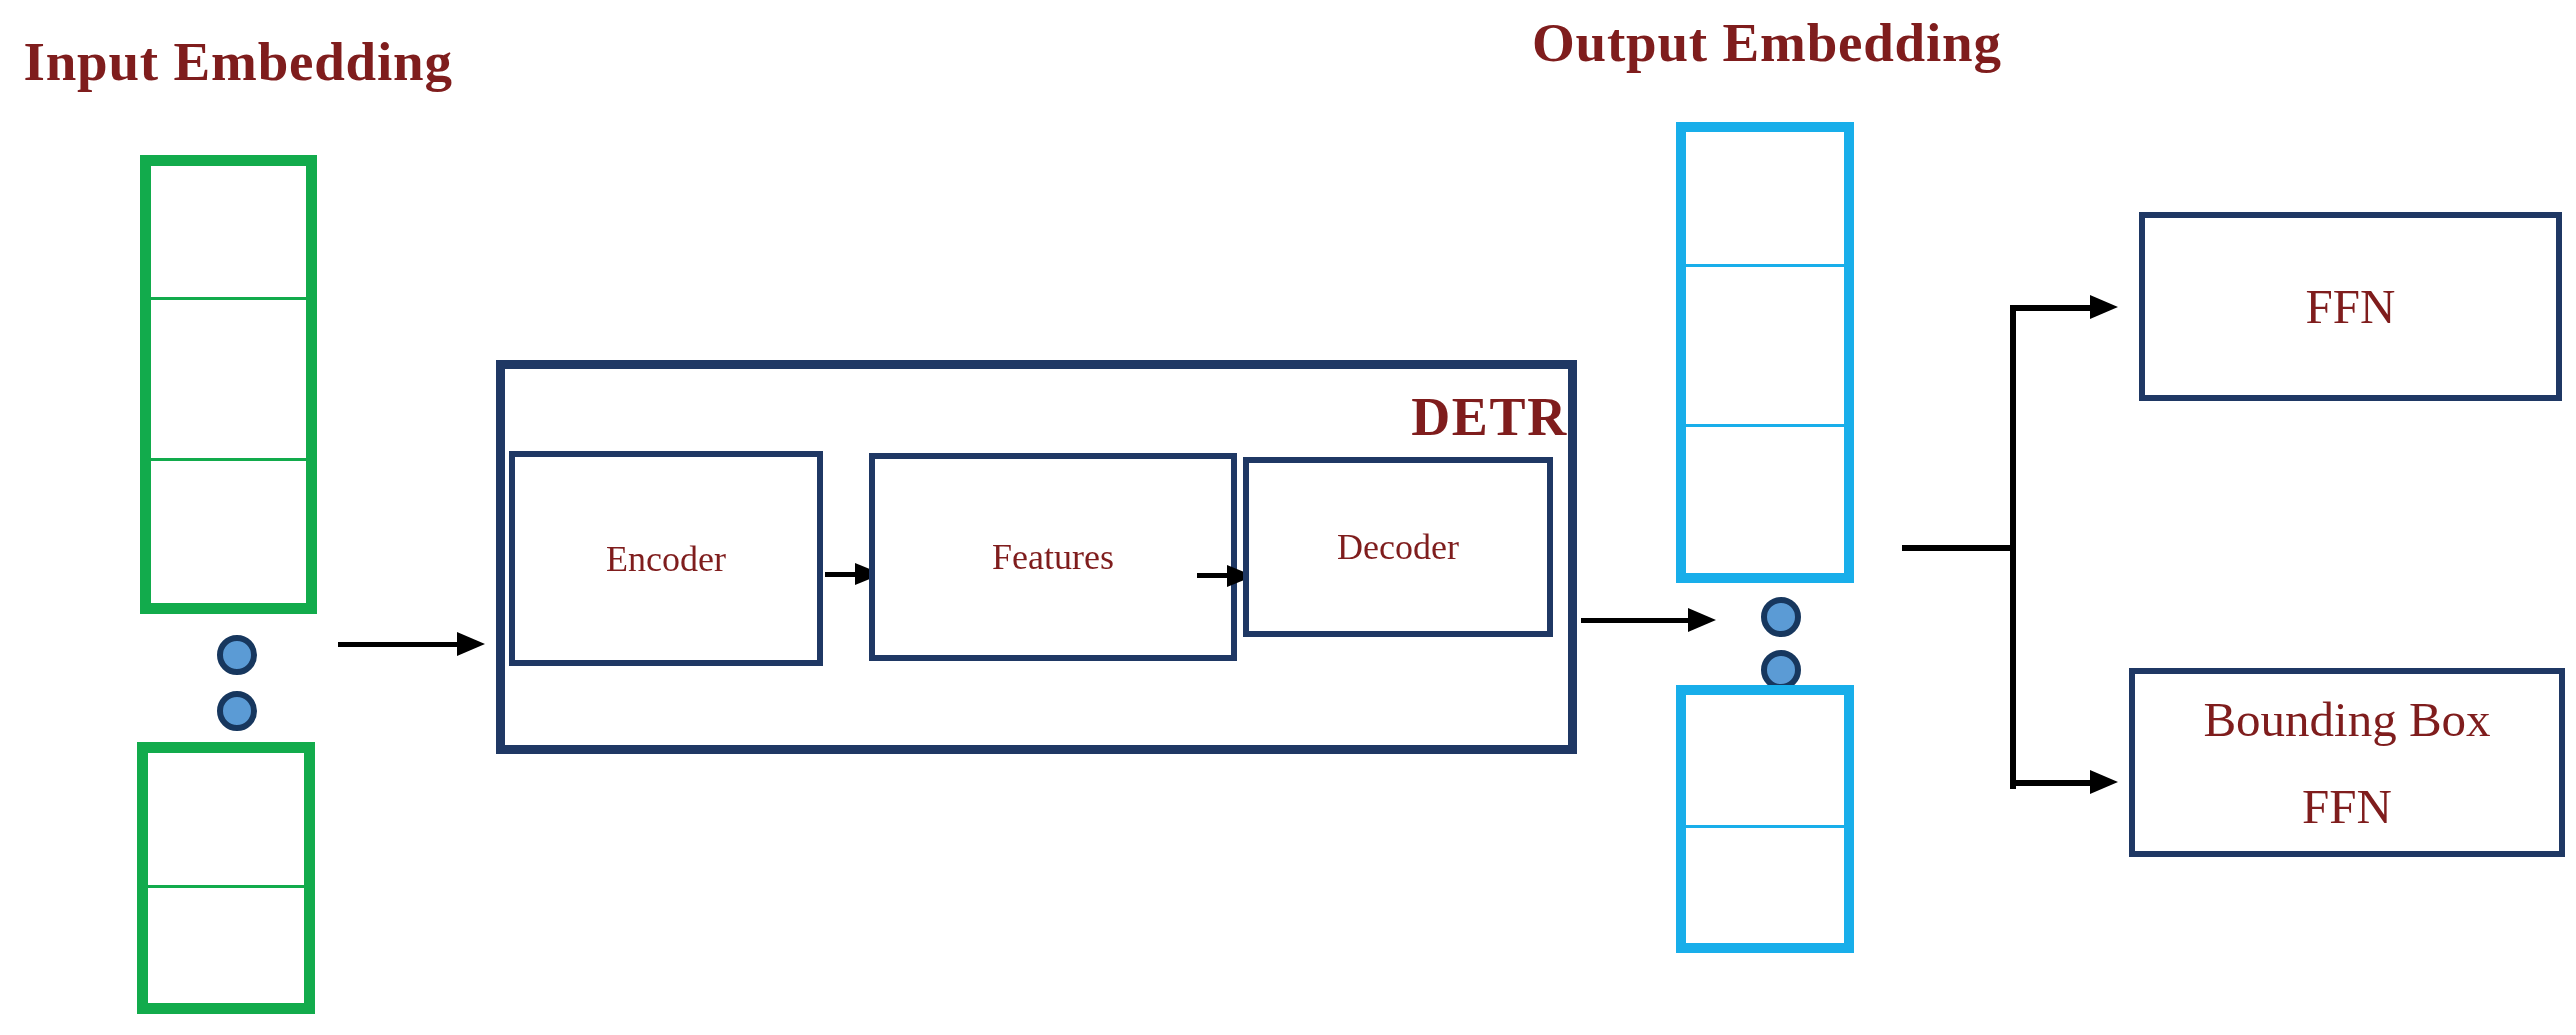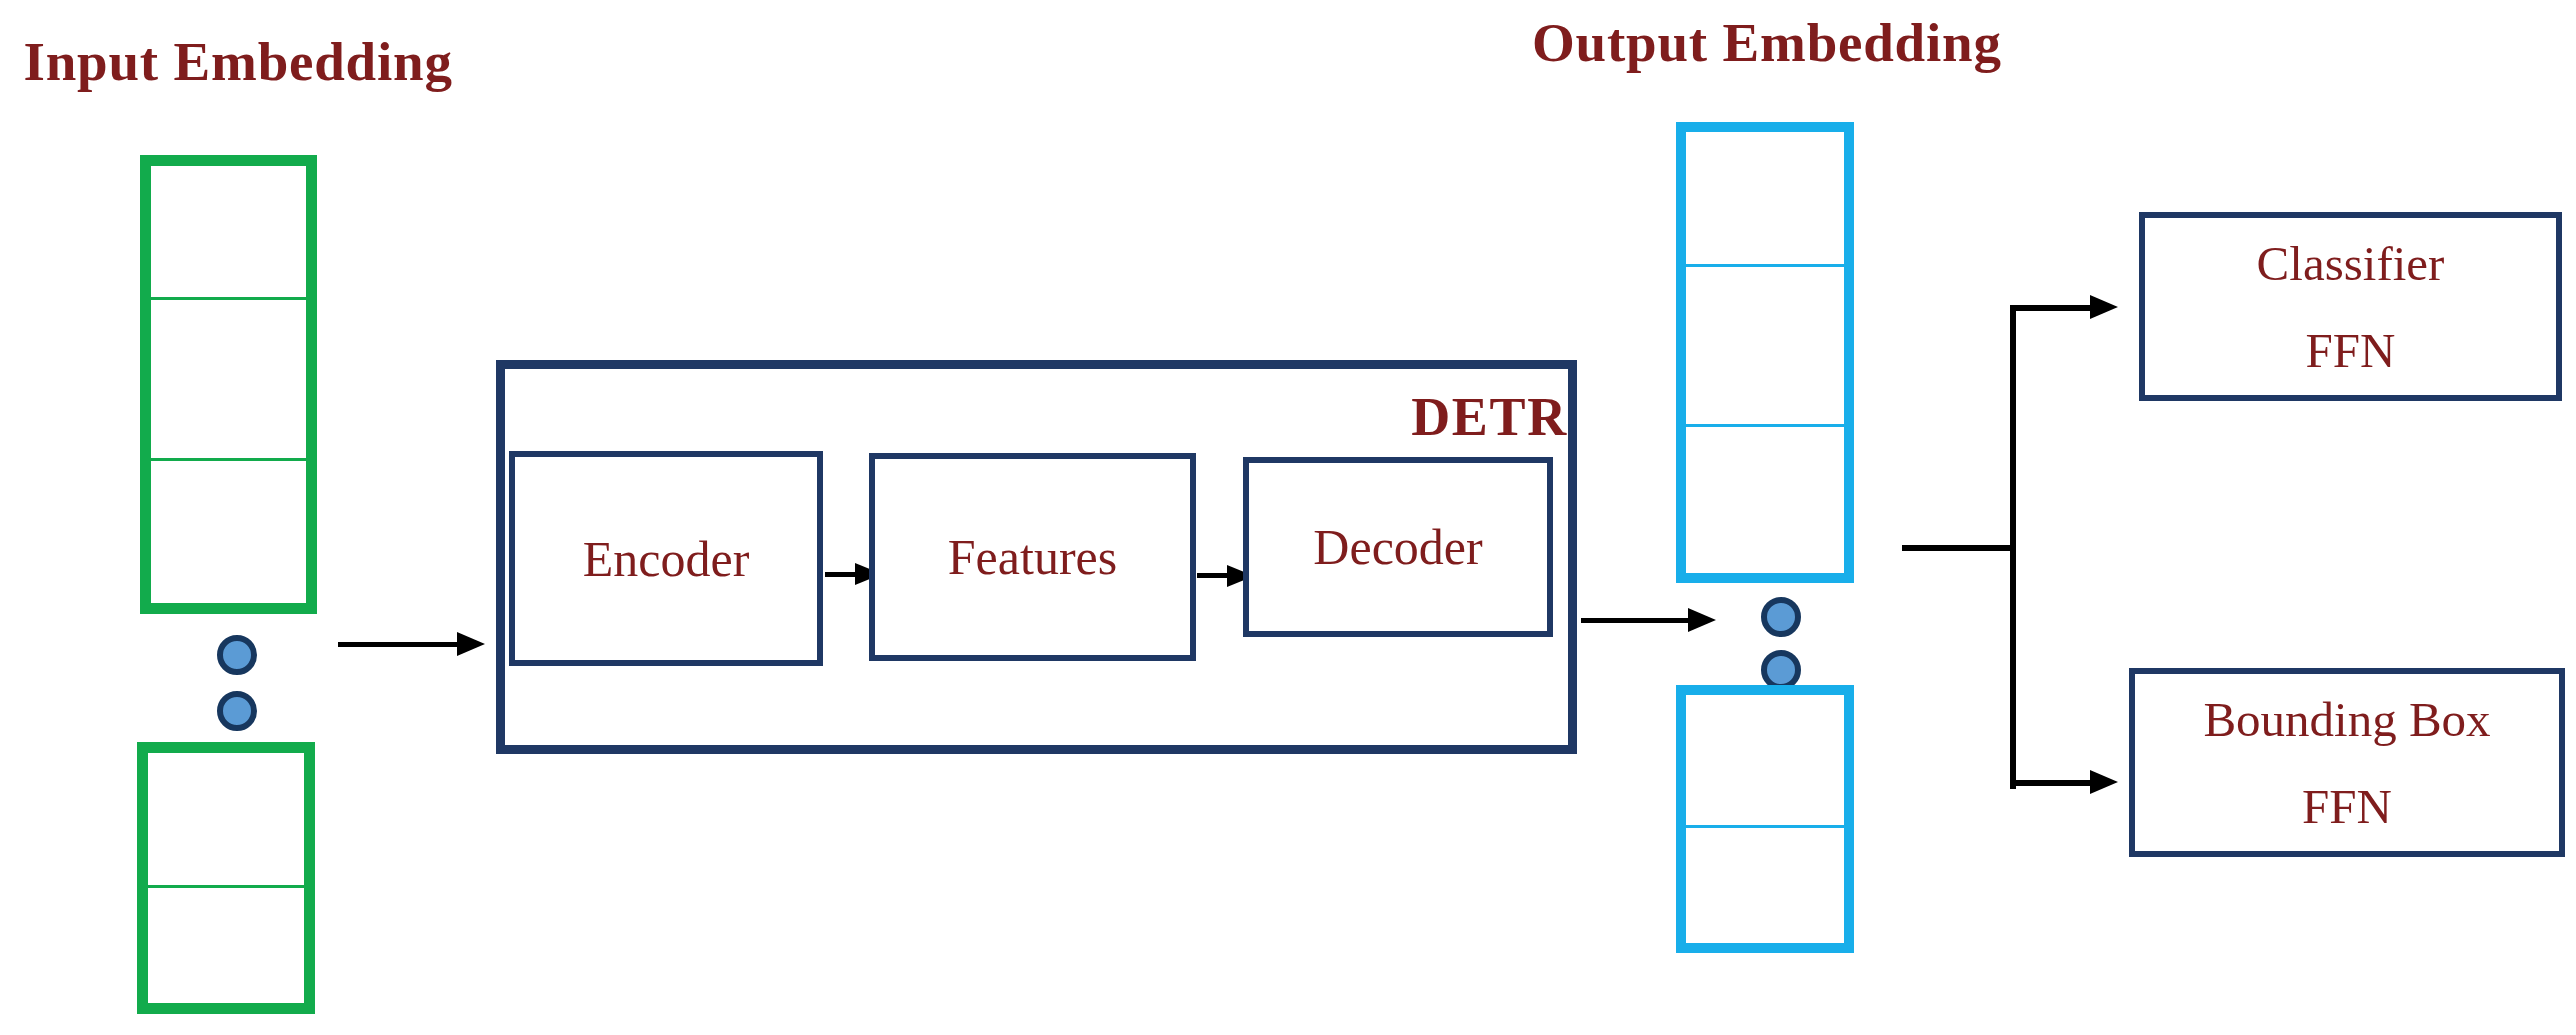--- a/index.html
+++ b/index.html
@@ -26,21 +26,21 @@
   .cdiv{position:absolute;left:0;right:0;height:3.4px;background:var(--cyan);}
   .dot{
     position:absolute;width:40px;height:40px;border-radius:50%;
     background:var(--dot_fill);border:6.7px solid var(--dot_stroke);
   }
   .nbox{position:absolute;border:6.7px solid var(--navy);background:#fff;}
   .detr-outer{border-width:9.2px;}
   .boxlabel{
     position:absolute;inset:0;
     display:flex;align-items:center;justify-content:center;
-    font-size:50px;line-height:54px;white-space:nowrap;
+    font-size:36px;line-height:54px;white-space:nowrap;
   }
   .ffnlabels{
     position:absolute;inset:0;
     display:flex;flex-direction:column;align-items:center;justify-content:center;
     font-size:49px;line-height:87px;white-space:nowrap;
   }
   .detr-title{
     position:absolute;left:0;right:0;top:19px;
     text-align:right;font-weight:bold;font-size:54px;line-height:59px;
     letter-spacing:1.7px;
@@ -81,21 +81,21 @@
     <div class="detr-title">DETR</div>
   </div>
 
   <div class="nbox" style="left:509px;top:451px;width:314px;height:215px;">
     <div class="boxlabel">Encoder</div>
   </div>
 
   <div class="hline" style="left:825px;top:572px;width:34px;height:5px;"></div>
   <div class="ahead" style="left:855px;top:563px;border-top-width:11px;border-bottom-width:11px;border-left-width:27px;"></div>
 
-  <div class="nbox" style="left:869px;top:453px;width:327px;height:208px;">
+  <div class="nbox" style="left:869px;top:453px;width:368px;height:208px;">
     <div class="boxlabel">Features</div>
   </div>
 
   <div class="hline" style="left:1197px;top:573px;width:34px;height:5px;"></div>
   <div class="ahead" style="left:1227px;top:565px;border-top-width:11px;border-bottom-width:11px;border-left-width:27px;"></div>
 
   <div class="nbox" style="left:1243px;top:457px;width:310px;height:180px;">
     <div class="boxlabel">Decoder</div>
   </div>
 
@@ -118,21 +118,20 @@
   <div class="vline" style="left:2010px;top:305px;width:5.9px;height:484px;"></div>
 
   <div class="hline" style="left:2010px;top:305px;width:84px;height:5.9px;"></div>
   <div class="ahead" style="left:2090px;top:295px;"></div>
 
   <div class="hline" style="left:2010px;top:780px;width:84px;height:5.9px;"></div>
   <div class="ahead" style="left:2090px;top:770px;"></div>
 
   <div class="nbox" style="left:2139px;top:212px;width:423px;height:189px;">
     <div class="ffnlabels">
-      <span>Classifier</span>
       <span>FFN</span>
     </div>
   </div>
 
   <div class="nbox" style="left:2129px;top:668px;width:436px;height:189px;padding-left:40px;">
     <div class="ffnlabels">
       <span>Bounding Box</span>
       <span>FFN</span>
     </div>
   </div>

